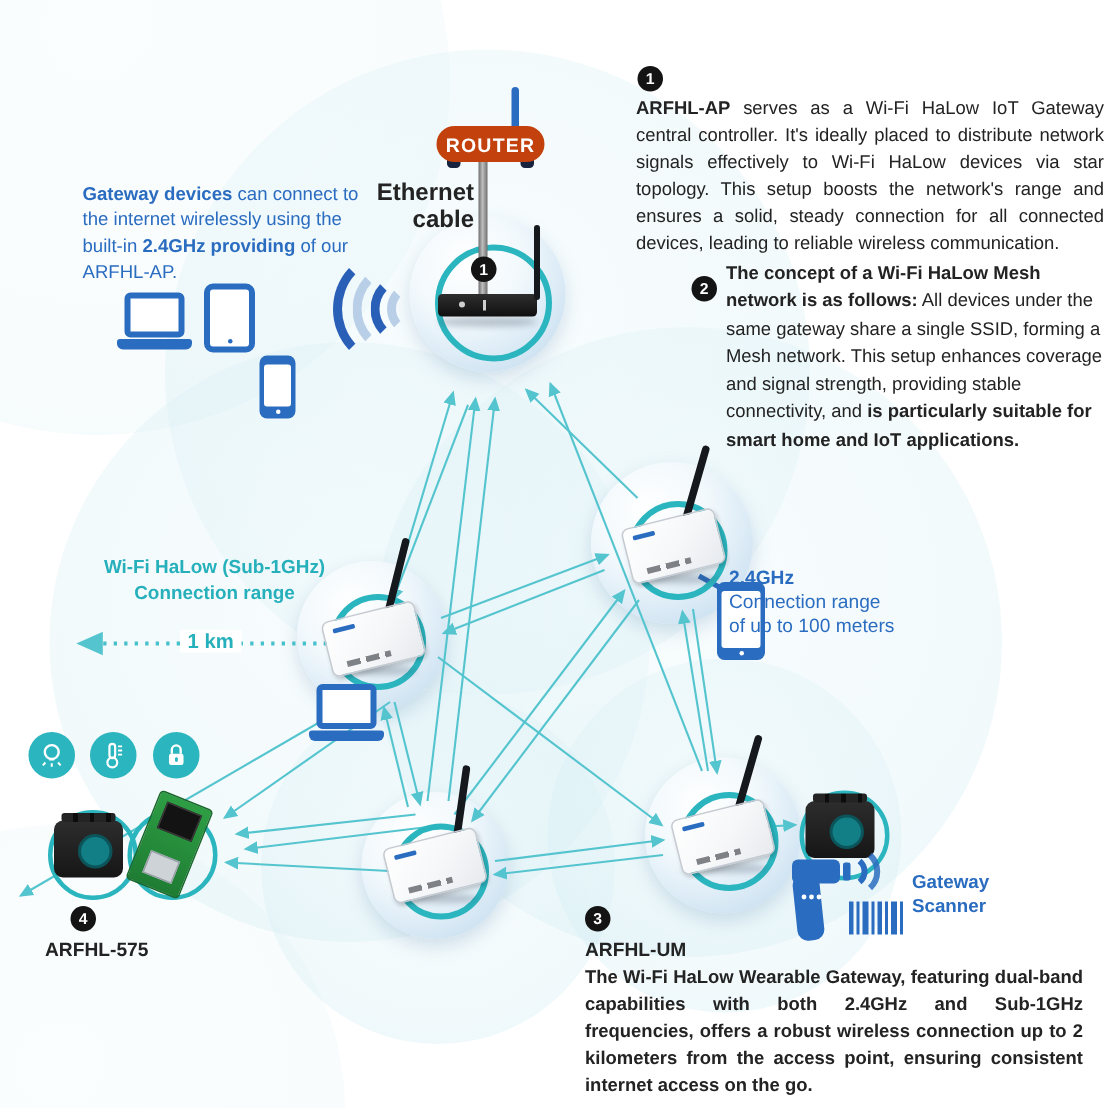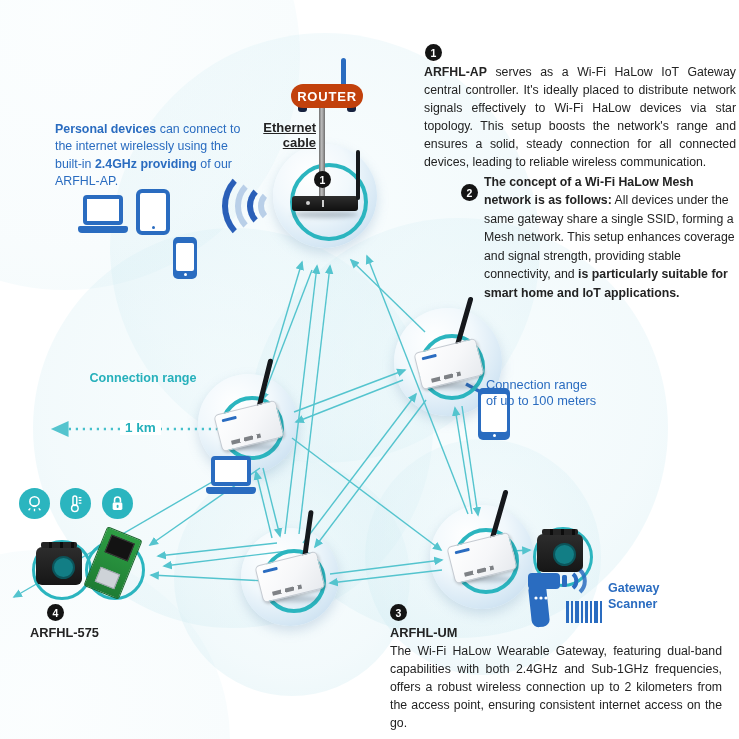--- a/index.html
+++ b/index.html
@@ -51,21 +51,21 @@
   .badge{position:absolute;width:17px;height:17px;border-radius:50%;background:#141414;
          color:#fff;font-size:10.5px;font-weight:bold;display:flex;align-items:center;
          justify-content:center;z-index:7;}
   
   .note{position:absolute;font-size:12.3px;line-height:1.47;text-align:justify;z-index:6;}
   .note.left{text-align:left;}
   .b{font-weight:bold;}
   .htitle{position:absolute;font-size:12.8px;font-weight:bold;z-index:6;}
   .bluetext{color:#2a6cc0;}
   .tealtext{color:#26b0bb;}
-  .ethlabel{position:absolute;font-size:13px;font-weight:bold;z-index:6;text-decoration:underline;}
+  .ethlabel{position:absolute;font-size:16px;font-weight:bold;z-index:6;}
   .onekm{position:absolute;font-size:13.5px;font-weight:bold;color:#26b0bb;
          background:#fff;padding:0 5px;z-index:6;}
   
   .gadget{position:absolute;z-index:6;}
   .lscreen{border:4px solid #2a6cc0;border-radius:4px;background:#fff;width:32px;height:22px;margin:0 auto;}
   .lbase{width:50px;height:7px;background:#2a6cc0;border-radius:2px 2px 4px 4px;margin-top:1px;}
   .tablet{width:26px;height:38px;border:4px solid #2a6cc0;border-radius:6px;background:#fff;position:relative;}
   .tablet:after{content:"";position:absolute;left:50%;bottom:2px;width:3px;height:3px;margin-left:-1.5px;
                 border-radius:50%;background:#2a6cc0;}
   .phone{background:#2a6cc0;border-radius:5px;position:relative;}
@@ -176,21 +176,21 @@
 
   <div class="gshadow" style="left:263px;top:596px;width:56px;height:6px;"></div>
   <div class="ant" style="left:305px;top:510px;height:54px;transform:rotate(8deg);"></div>
   <div class="wbody" style="left:258px;top:558px;"></div>
 
   <div class="gshadow" style="left:454px;top:576px;width:58px;height:6px;"></div>
   <div class="ant" style="left:496px;top:489px;height:56px;transform:rotate(16deg);"></div>
   <div class="wbody" style="left:450px;top:539px;"></div>
 
   <div class="note left bluetext" style="left:55px;top:121px;width:198px;font-size:12.4px;line-height:1.4;">
-    <span class="b">Personal devices</span><span> can connect to the internet wirelessly using the built-in </span><span class="b">2.4GHz providing</span><span> of our ARFHL-AP.</span>
+    <span class="b">Gateway devices</span><span> can connect to the internet wirelessly using the built-in </span><span class="b">2.4GHz providing</span><span> of our ARFHL-AP.</span>
   </div>
 
   <div class="gadget" style="left:78px;top:195px;width:50px;">
     <div class="lscreen"></div>
     <div class="lbase"></div>
   </div>
   <div class="gadget tablet" style="left:136px;top:189px;"></div>
   <div class="gadget phone" style="left:173px;top:191px;width:24px;height:42px;"></div>
 
   <div class="gadget" style="left:222px;top:168px;width:72px;height:72px;">
@@ -200,25 +200,27 @@
     <span class="arc" style="left:36px;top:21px;width:19px;height:22px;border-left-color:#b9cfe8;"></span>
   </div>
 
   <div class="gadget" style="left:206px;top:456px;width:50px;">
     <div class="lscreen"></div>
     <div class="lbase"></div>
   </div>
   <div class="gadget phone" style="left:478px;top:300px;width:32px;height:52px;"></div>
 
   <div class="note left tealtext" style="left:50px;top:370px;width:186px;text-align:center;font-weight:bold;font-size:12.6px;line-height:1.33;">
+    <div>Wi-Fi HaLow (Sub-1GHz)</div>
     <div>Connection range</div>
   </div>
   <div class="onekm" style="left:120px;top:420px;">1 km</div>
 
   <div class="note left bluetext" style="left:486px;top:377px;width:160px;font-size:12.8px;line-height:1.25;">
+    <div class="b">2.4GHz</div>
     <div>Connection range</div>
     <div>of up to 100 meters</div>
   </div>
 
   <div class="sicon" style="left:19px;top:488px;">
     <svg width="19" height="19" viewBox="0 0 18 18">
       <circle cx="9" cy="7" r="4.4" fill="none" stroke="#fff" stroke-width="1.5"></circle>
       <path d="M7.4 11.6 h3.2" stroke="#fff" stroke-width="1.4"></path>
       <path d="M5 13.6 l-1.6 1.8 M9 14 v2.3 M13 13.6 l1.6 1.8" stroke="#fff" stroke-width="1.3"></path>
     </svg>
@@ -284,18 +286,18 @@
     <span class="b">ARFHL-AP</span><span> serves as a Wi-Fi HaLow IoT Gateway central controller. It's ideally placed to distribute network signals effectively to Wi-Fi HaLow devices via star topology. This setup boosts the network's range and ensures a solid, steady connection for all connected devices, leading to reliable wireless communication.</span>
   </div>
 
   <div class="badge" style="left:461px;top:184px;">2</div>
   <div class="note left" style="left:484px;top:173px;width:253px;line-height:1.5;">
     <span class="b">The concept of a Wi-Fi HaLow Mesh network is as follows:</span><span> All devices under the same gateway share a single SSID, forming a Mesh network. This setup enhances coverage and signal strength, providing stable connectivity, and </span><span class="b">is particularly suitable for smart home and IoT applications.</span>
   </div>
 
   <div class="badge" style="left:390px;top:604px;">3</div>
   <div class="htitle" style="left:390px;top:625px;">ARFHL-UM</div>
-  <div class="note" style="left:390px;top:642px;width:332px;">The Wi-Fi HaLow Wearable Gateway, featuring dual-band capabilities with both 2.4GHz and Sub-1GHz frequencies, offers a robust wireless connection up to 2 kilometers from the access point, ensuring consistent internet access on the go.</div>
+  <div class="note" style="left:390px;top:642px;width:332px;font-weight:bold;">The Wi-Fi HaLow Wearable Gateway, featuring dual-band capabilities with both 2.4GHz and Sub-1GHz frequencies, offers a robust wireless connection up to 2 kilometers from the access point, ensuring consistent internet access on the go.</div>
 
   <div class="badge" style="left:47px;top:604px;">4</div>
   <div class="htitle" style="left:30px;top:625px;">ARFHL-575</div>
 
 </div>
 
 </body></html>

